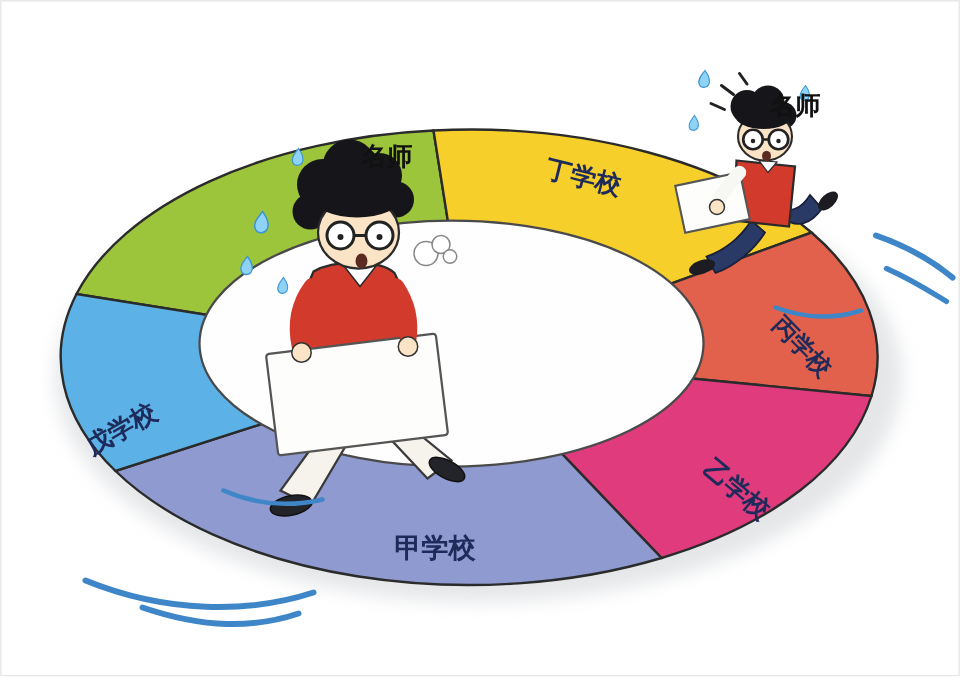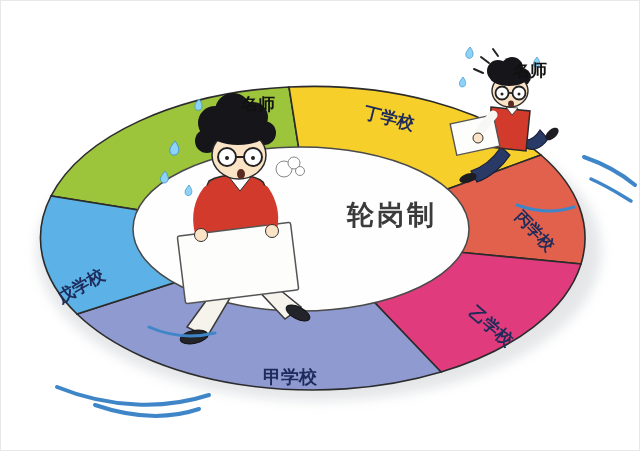--- a/index.html
+++ b/index.html
@@ -11,21 +11,21 @@
   svg{position:absolute;left:0;top:0;}
   .overlay-label{position:absolute;font-weight:bold;color:#1d2a5a;
     white-space:nowrap;transform-origin:left top;}
   .teacher-label{position:absolute;font-weight:bold;color:#111;font-size:17px;
     white-space:nowrap;margin-top:34px;}
   .center-title{position:absolute;left:346px;top:196px;font-size:27px;
     font-weight:bold;color:#3b3b3b;letter-spacing:3px;white-space:nowrap;}
   .lbl-ding{left:366px;top:100px;font-size:17px;transform:rotate(14deg);}
   .lbl-bing{left:524px;top:206px;font-size:16px;transform:rotate(46deg);}
   .lbl-yi{left:478px;top:300px;font-size:17px;transform:rotate(40deg);}
-  .lbl-jia{left:262px;top:364px;font-size:18px;}
+  .lbl-jia{left:262px;top:352px;font-size:18px;}
   .lbl-wu{left:52px;top:288px;font-size:17px;transform:rotate(-30deg);}
   .lbl-mingshi-left{left:240px;top:58px;}
   .lbl-mingshi-right{left:512px;top:24px;}
 </style>
 </head>
 <body>
 
 <div class="canvas">
 
   <svg width="640" height="451" viewBox="0 0 640 451">
@@ -136,21 +136,20 @@
     <g fill="none" stroke-linecap="round">
       <path stroke-width="4" d="M56,386 C110,408 165,408 208,394" stroke="#3f86c9"></path>
       <path stroke-width="4" d="M94,404 C135,418 168,418 198,408" stroke="#3f86c9"></path>
       <path stroke-width="4" d="M583,156 C606,164 622,174 634,184" stroke="#3f86c9"></path>
       <path stroke-width="3.5" d="M590,178 C608,186 620,194 630,200" stroke="#3f86c9"></path>
       <path stroke-width="3" d="M148,326 Q180,340 214,332" stroke="#3f86c9"></path>
       <path stroke-width="3" d="M516,204 Q546,215 573,206" stroke="#3f86c9"></path>
     </g>
   </svg>
 
-  <div class="center-title">轮岗制</div>
 
   <div class="teacher-label lbl-mingshi-left">名师</div>
   <div class="teacher-label lbl-mingshi-right">名师</div>
 
   <div class="overlay-label lbl-ding">丁学校</div>
   <div class="overlay-label lbl-bing">丙学校</div>
   <div class="overlay-label lbl-yi">乙学校</div>
   <div class="overlay-label lbl-jia">甲学校</div>
   <div class="overlay-label lbl-wu">戊学校</div>
 

